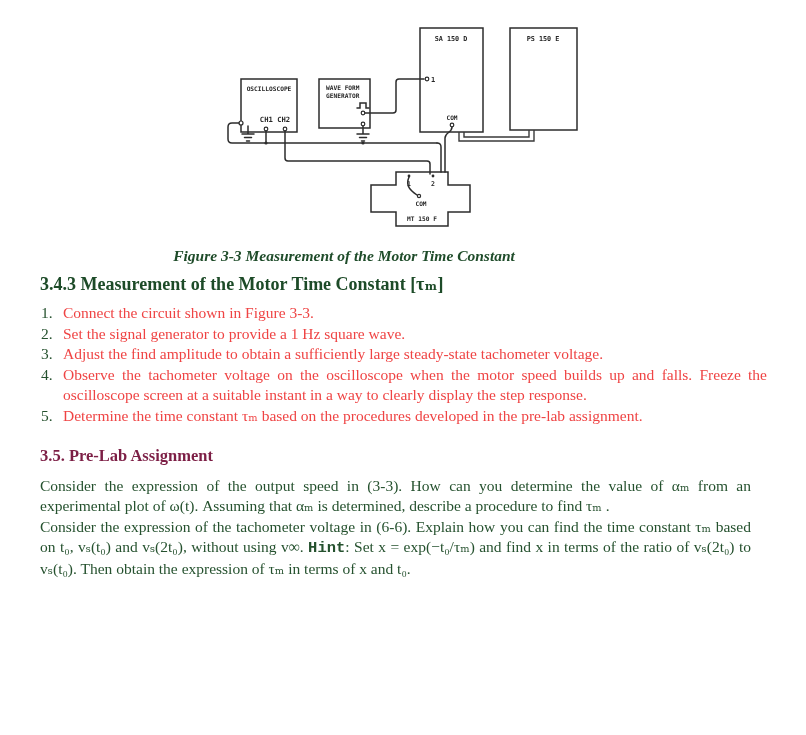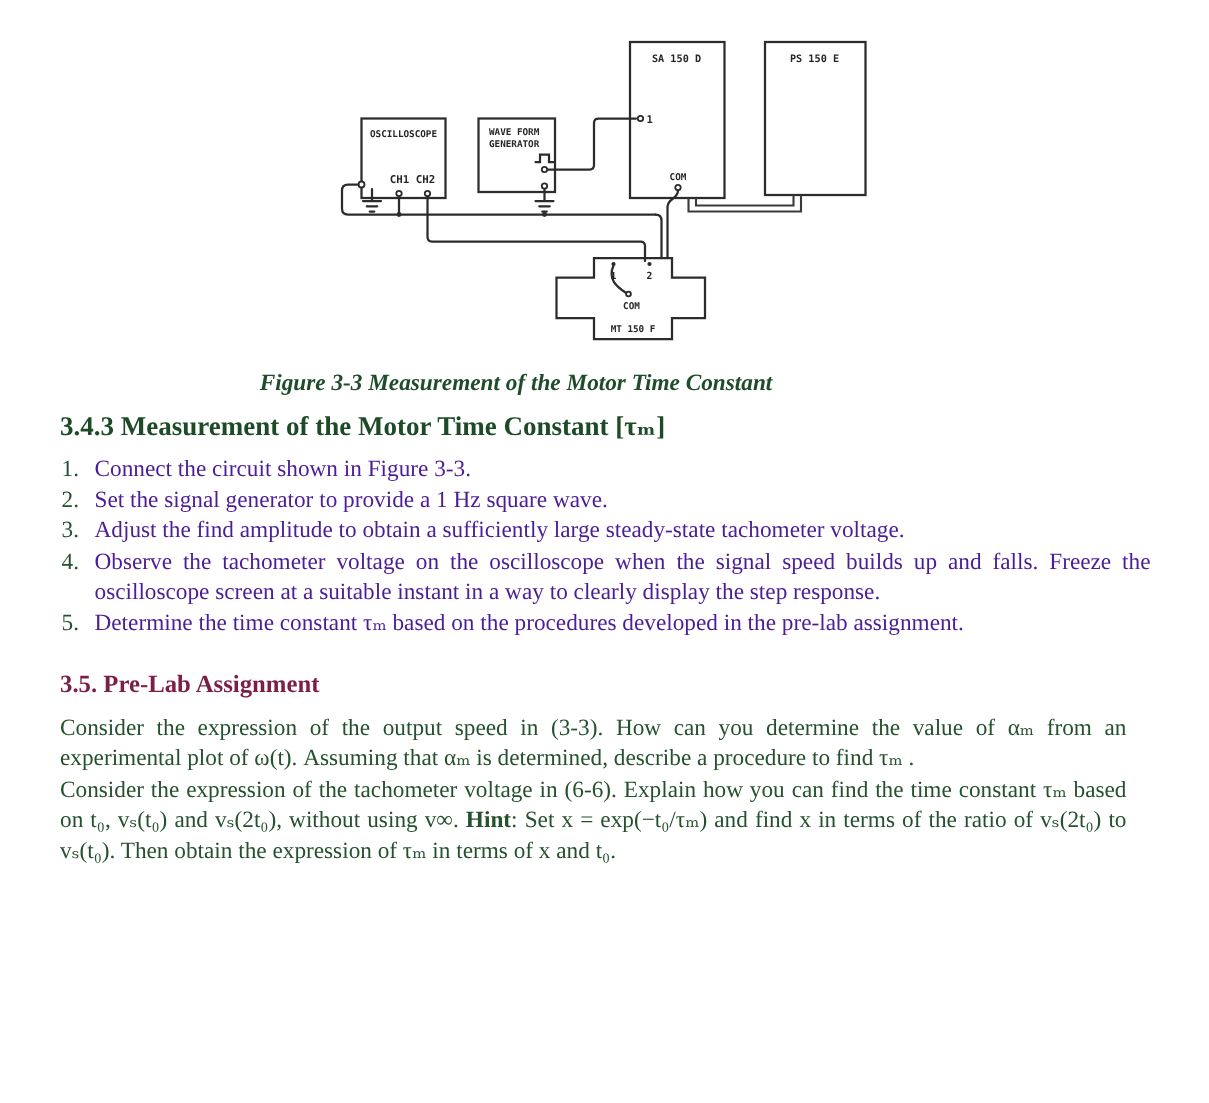--- a/index.html
+++ b/index.html
@@ -24,33 +24,33 @@
     position:absolute;top:247px;left:0;width:688px;text-align:center;
     font-size:15.5px;font-weight:bold;font-style:italic;color:#1f4c2a;
   }
   #content{position:absolute;left:40px;top:274px;width:727px;}
   h1.sec{
     font-size:18px;font-weight:bold;color:#1d4b28;margin:0 0 9px 0;line-height:20px;
   }
   ol.steps{list-style:none;counter-reset:step;margin:0;padding:0;}
   ol.steps li{
     counter-increment:step;position:relative;padding-left:23px;
-    font-size:15.5px;line-height:20.6px;text-align:justify;color:#4c1d95;
+    font-size:15.5px;line-height:20.6px;text-align:justify;color:#ef4444;
   }
   ol.steps li::before{
     content:counter(step) ".";position:absolute;left:1px;top:0;color:#25512e;
   }
   h2.sec{
     font-size:16.5px;font-weight:bold;color:#7c1e45;margin:19px 0 0 0;line-height:20px;
   }
   .para{
     font-size:15.5px;line-height:20.6px;text-align:justify;color:#25512e;margin:10px 16px 0 0;
   }
   .para.cont{margin-top:0;}
-  .hint{font-weight:bold;}
+  .hint{font-weight:bold;font-family:Liberation Mono, monospace;}
 </style>
 </head>
 <body>
 
 <div id="diagram">
   <svg viewBox="200 8 400 234" xmlns="http://www.w3.org/2000/svg">
 
     <rect class="box" x="241" y="79" width="56" height="53"></rect>
     <rect class="box" x="319" y="79" width="51" height="49"></rect>
     <rect class="box" x="420" y="28" width="63" height="104"></rect>
@@ -113,21 +113,21 @@
 <div id="caption">Figure 3-3 Measurement of the Motor Time Constant</div>
 
 <div id="content">
 
   <h1 class="sec">3.4.3 Measurement of the Motor Time Constant [τₘ]</h1>
 
   <ol class="steps">
     <li>Connect the circuit shown in Figure 3-3.</li>
     <li>Set the signal generator to provide a 1 Hz square wave.</li>
     <li>Adjust the find amplitude to obtain a sufficiently large steady-state tachometer voltage.</li>
-    <li>Observe the tachometer voltage on the oscilloscope when the signal speed builds up and falls. Freeze the oscilloscope screen at a suitable instant in a way to clearly display the step response.</li>
+    <li>Observe the tachometer voltage on the oscilloscope when the motor speed builds up and falls. Freeze the oscilloscope screen at a suitable instant in a way to clearly display the step response.</li>
     <li>Determine the time constant τₘ based on the procedures developed in the pre-lab assignment.</li>
   </ol>
 
   <h2 class="sec">3.5. Pre-Lab Assignment</h2>
 
   <p class="para">Consider the expression of the output speed in (3-3). How can you determine the value of αₘ from an experimental plot of ω(t). Assuming that αₘ is determined, describe a procedure to find τₘ .</p>
 
   <p class="para cont"><span>Consider the expression of the tachometer voltage in (6-6). Explain how you can find the time constant τₘ based on t₀, vₛ(t₀) and vₛ(2t₀), without using v∞. </span><span class="hint">Hint</span><span>: Set x = exp(−t₀/τₘ) and find x in terms of the ratio of vₛ(2t₀) to vₛ(t₀). Then obtain the expression of τₘ in terms of x and t₀.</span></p>
 
 </div>

